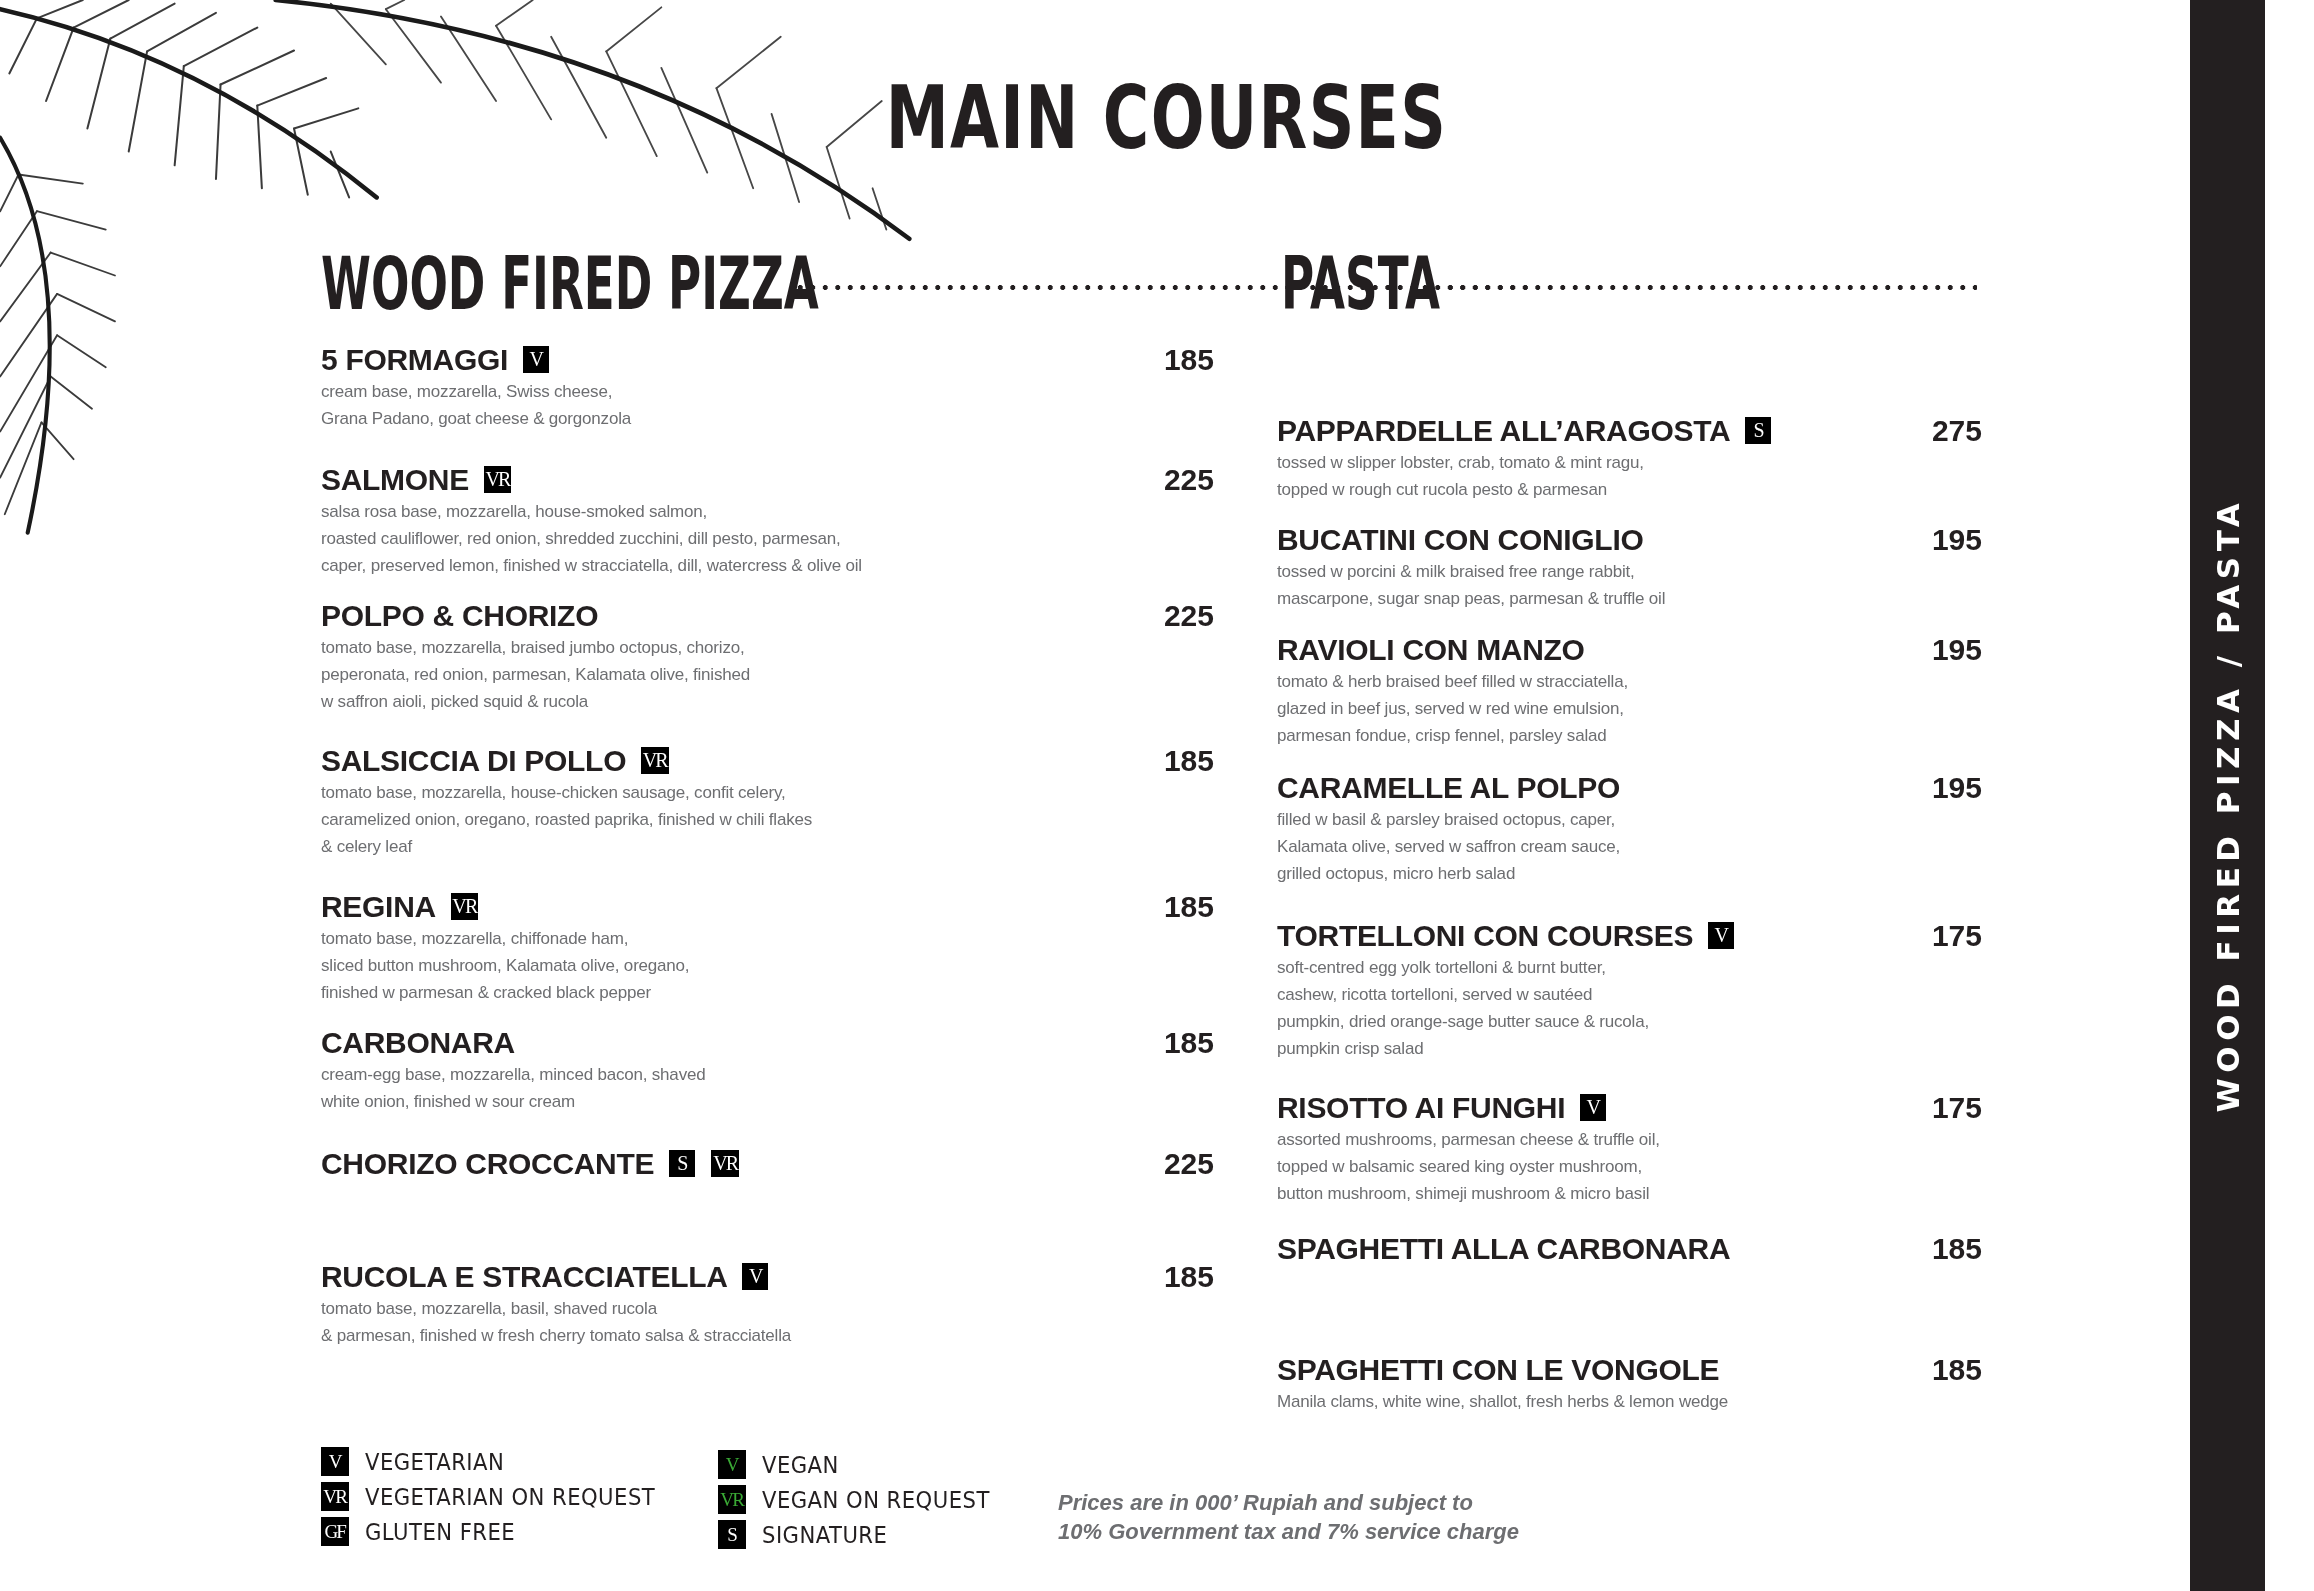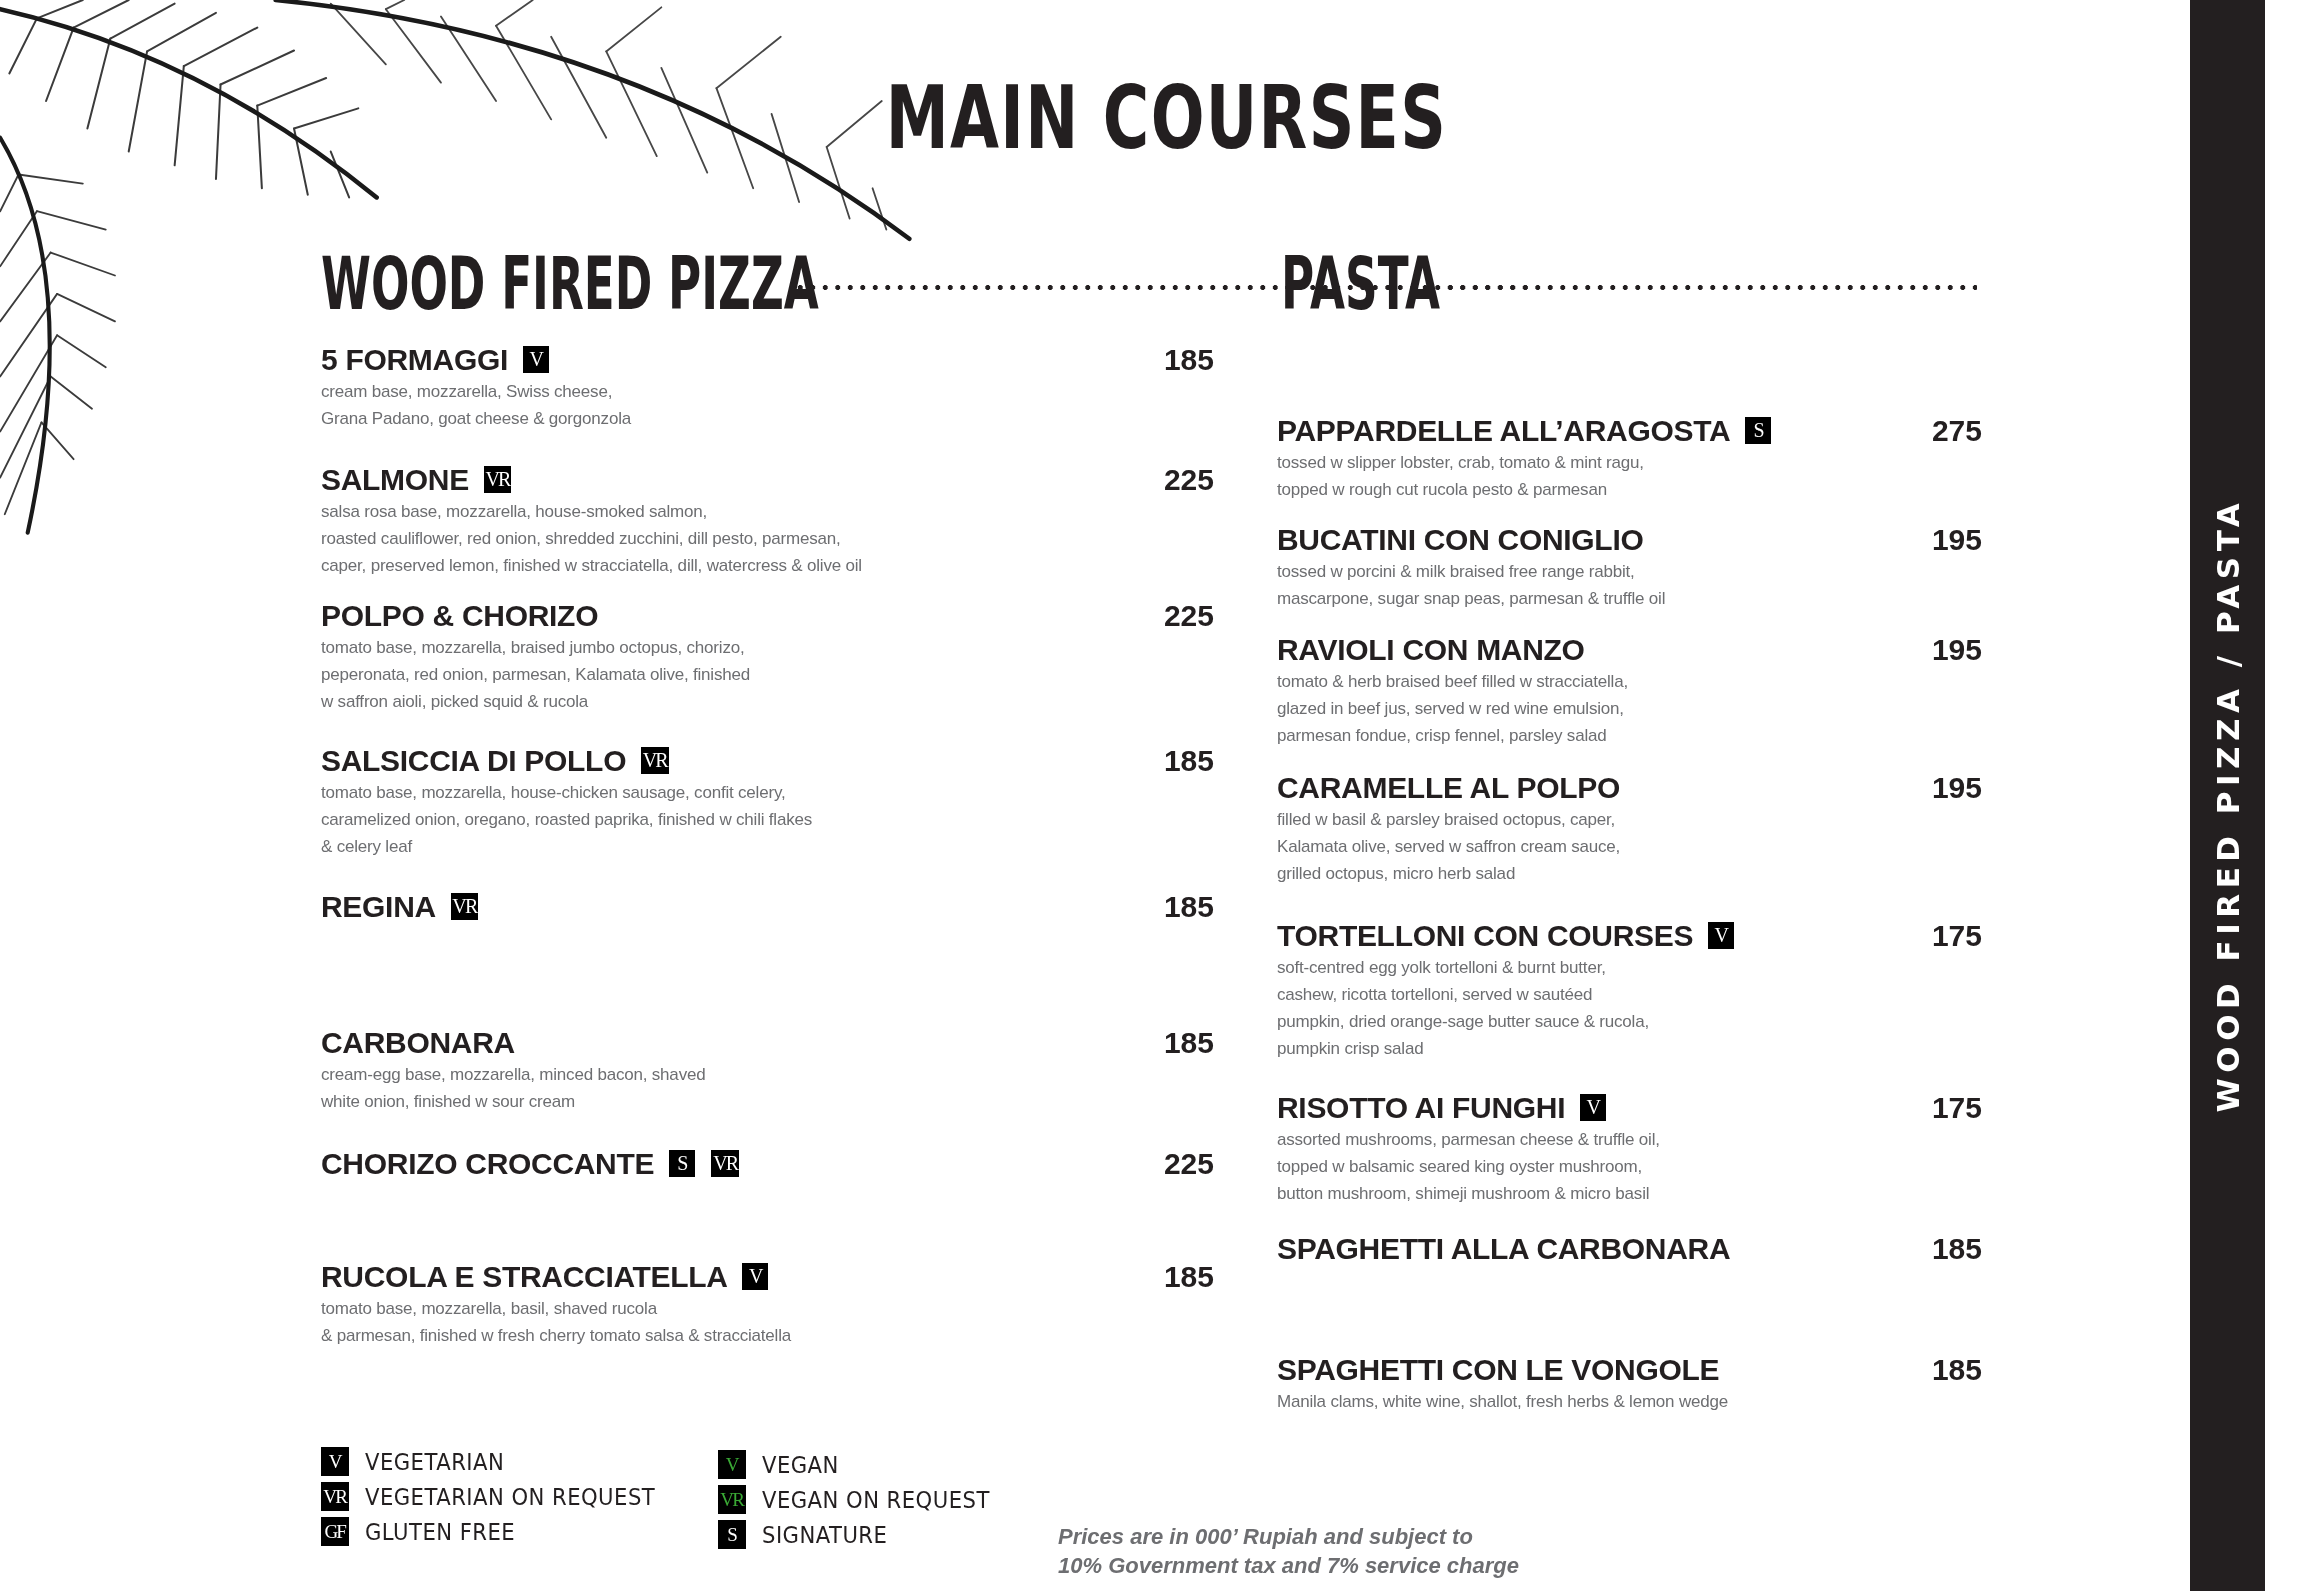--- a/index.html
+++ b/index.html
@@ -16,21 +16,21 @@
   .badge { display:inline-flex; align-items:center; justify-content:center; height:27.5px; min-width:26px; padding:0 1.8px; margin-left:14.7px; background:#000; color:#fff; font-family:"Liberation Serif", serif; font-size:20px; line-height:27.5px; letter-spacing:-1.8px; box-sizing:border-box; }
   .price { position:absolute; right:0; top:0; font-family:"Liberation Sans", sans-serif; font-weight:bold; font-size:30px; color:#231f20; line-height:37px; }
   .desc { font-family:"Liberation Sans", sans-serif; font-size:17px; line-height:27px; color:#6d6e71; white-space:pre-line; letter-spacing:-0.2px; }
   .sidebar { position:absolute; left:2190px; top:0; width:75px; height:1591px; background:#231f20; }
   .sidebar-text { position:absolute; left:38px; top:805px; transform:translate(-50%,-50%) rotate(-90deg); color:#ffffff; font-family:"DejaVu Sans", sans-serif; font-weight:bold; font-size:31px; letter-spacing:5.5px; white-space:nowrap; }
   .legend { position:absolute; top:1444px; }
   .legend-row { display:flex; align-items:center; height:35px; }
   .legend-icon { width:27.5px; height:29px; background:#000; color:#fff; font-family:"Liberation Serif", serif; font-size:19px; display:flex; align-items:center; justify-content:center; letter-spacing:-1.8px; margin-right:16.5px; }
   .legend-icon.green { color:#3aa935; }
   .legend-label { font-family:"DejaVu Sans", sans-serif; font-size:23px; color:#231f20; letter-spacing:0.5px; transform:scaleX(0.92); transform-origin:0 50%; white-space:nowrap; }
-  .note { position:absolute; left:1058px; top:1488px; font-family:"Liberation Sans", sans-serif; font-style:italic; font-weight:bold; font-size:22px; line-height:29px; color:#6d6e71; white-space:pre-line;margin-top:34px; }
+  .note { position:absolute; left:1058px; top:1488px; font-family:"Liberation Sans", sans-serif; font-style:italic; font-weight:bold; font-size:22px; line-height:29px; color:#6d6e71; white-space:pre-line; }
 </style>
 </head>
 <body>
 
 <svg class="palm" viewBox="0 0 1020 600" xmlns="http://www.w3.org/2000/svg">
   <g stroke="#1a1a1a" stroke-linecap="round" fill="none">
 
     <path d="M0 10 Q220 60 410 215" stroke-width="5"></path>
     <g stroke-width="2.2" opacity="0.85">
       <path d="M40 20 L10 80"></path>
@@ -142,20 +142,23 @@
       <div class="desc">tomato base, mozzarella, house-chicken sausage, confit celery,
 caramelized onion, oregano, roasted paprika, finished w chili flakes
 &amp; celery leaf</div>
     </div>
     <div class="item" style="top: 888px;">
       <div class="item-head">
         <span class="item-name">REGINA</span>
         <span class="badge">VR</span>
       </div>
       <span class="price">185</span>
+      <div class="desc">tomato base, mozzarella, chiffonade ham,
+sliced button mushroom, Kalamata olive, oregano,
+finished w parmesan &amp; cracked black pepper</div>
     </div>
     <div class="item" style="top: 1024px;">
       <div class="item-head">
         <span class="item-name">CARBONARA</span>
       </div>
       <span class="price">185</span>
       <div class="desc">cream-egg base, mozzarella, minced bacon, shaved
 white onion, finished w sour cream</div>
     </div>
     <div class="item" style="top: 1145px;">

